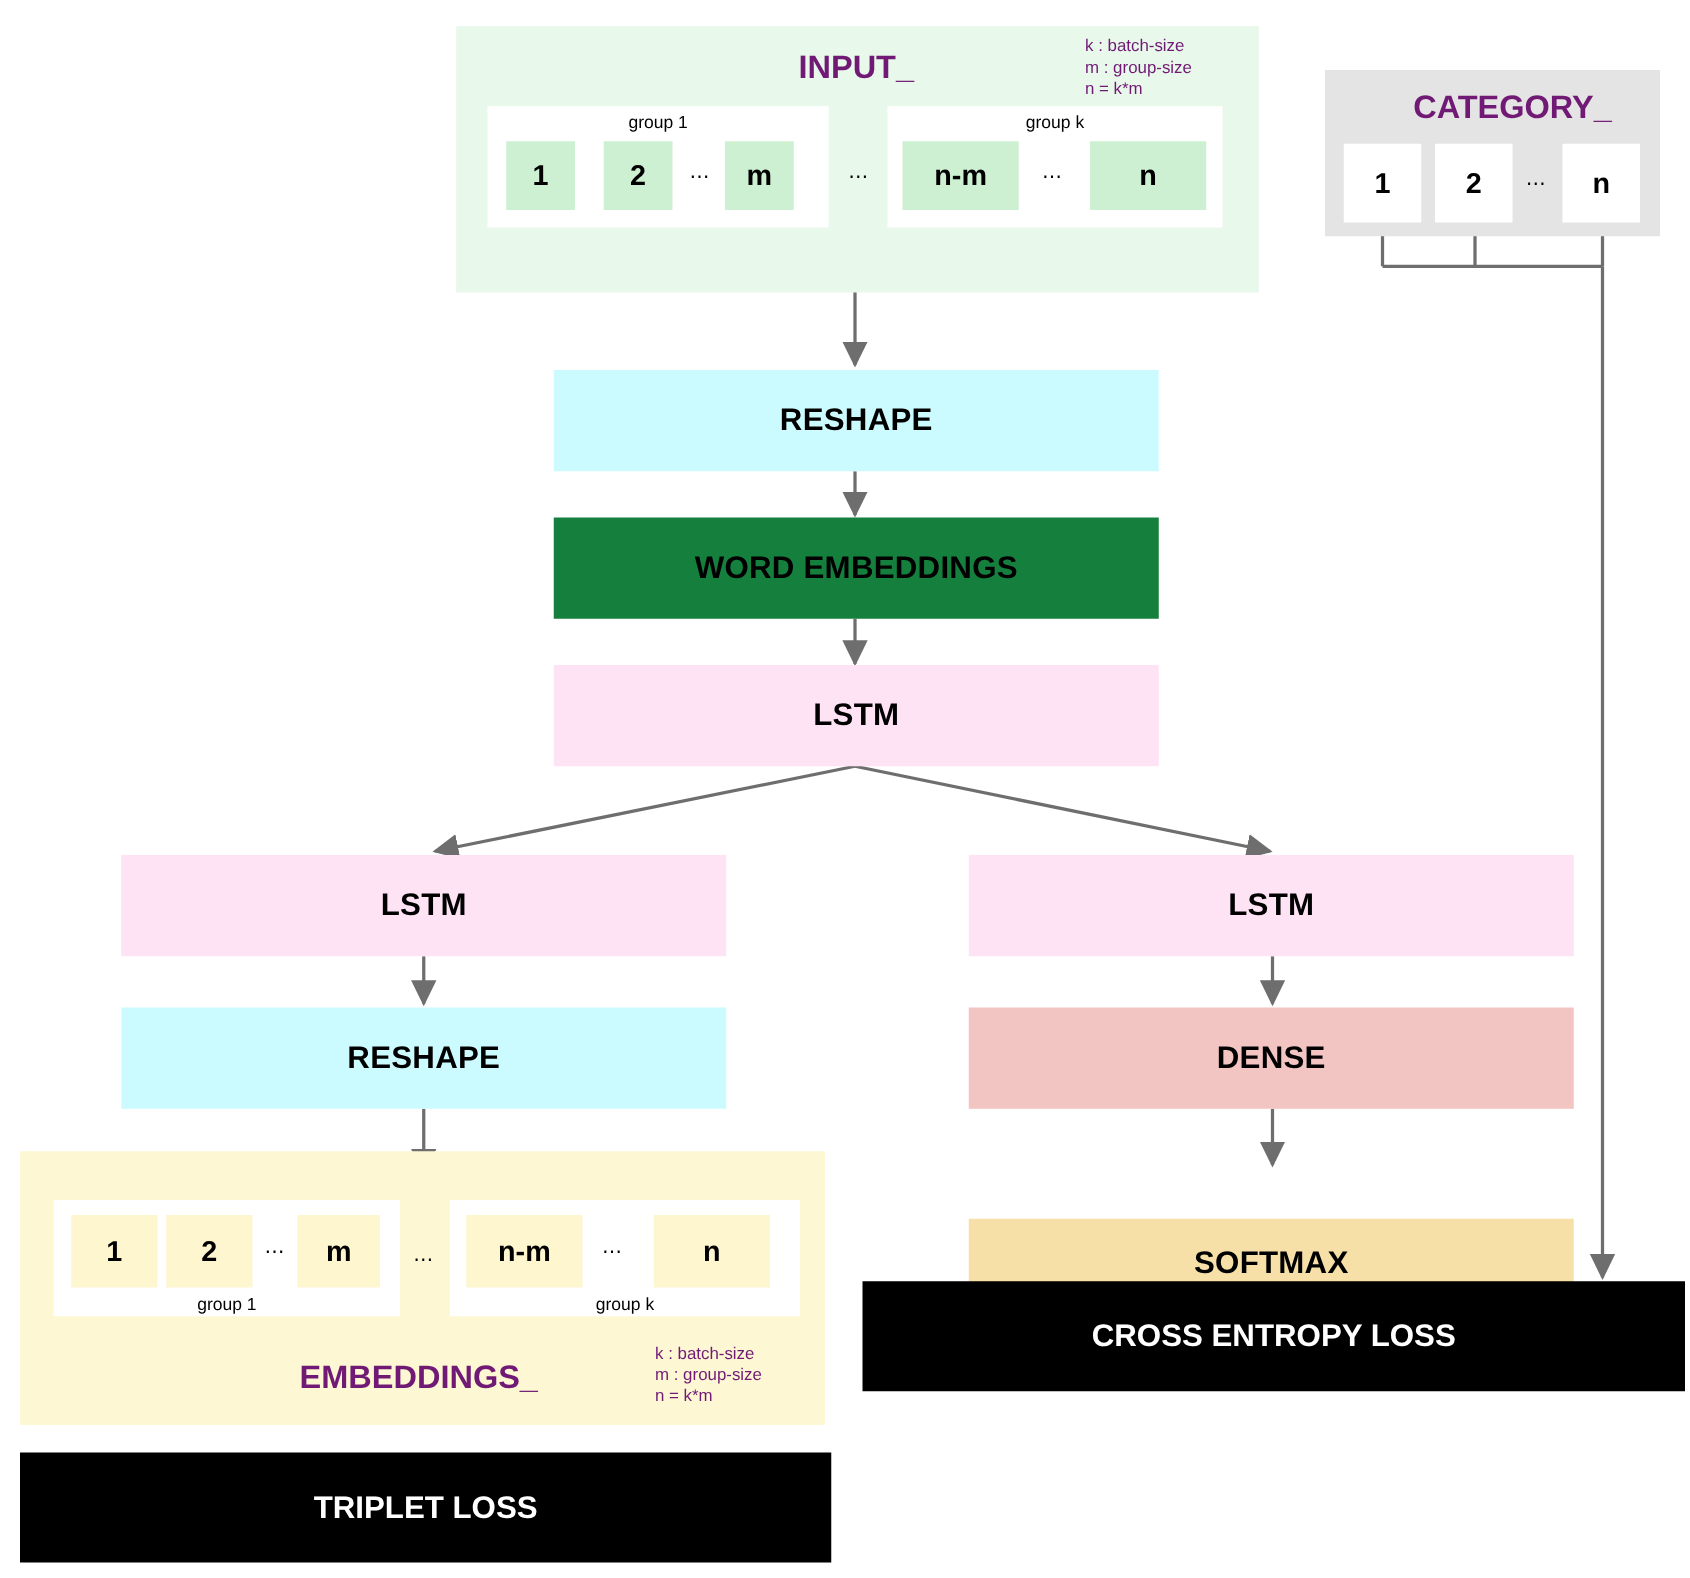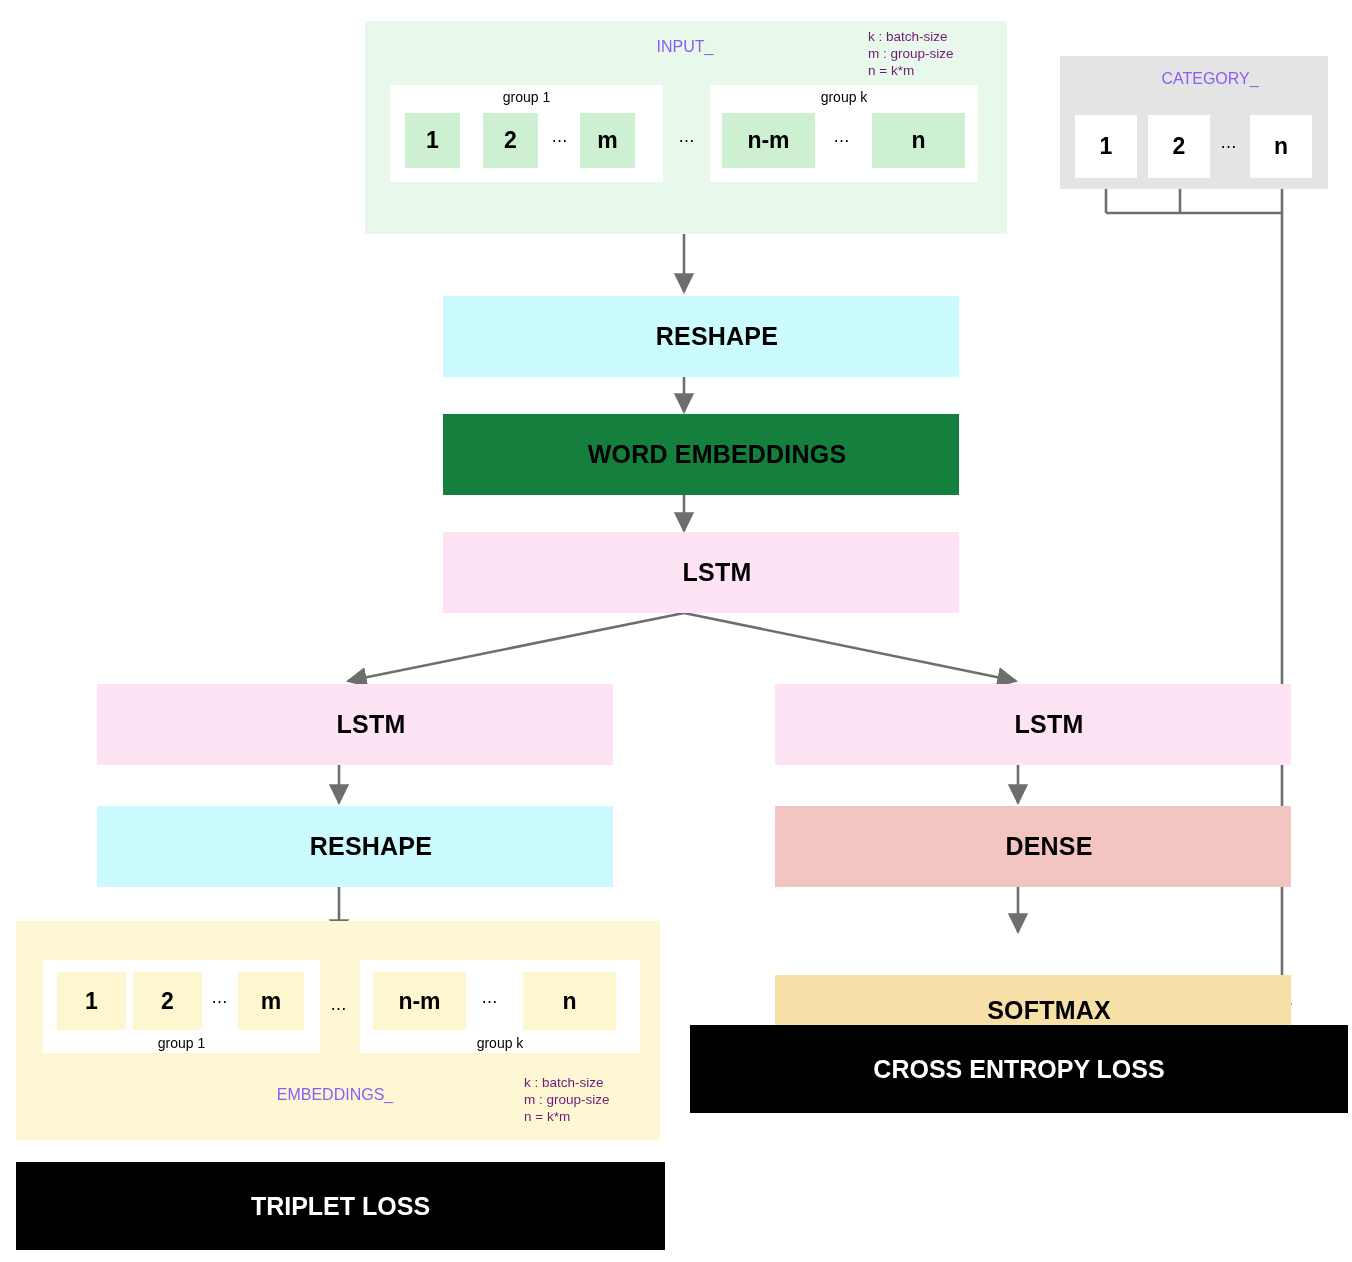--- a/index.html
+++ b/index.html
@@ -18,43 +18,42 @@
 
   
   .stage{
     display:flex;
     align-items:center;
     justify-content:center;
     font-weight:bold;
     color:#000000;
     letter-spacing:.2px;
     text-align:center;
-    padding-left:32px;
   }
   .stage-lg{font-size:25px;}
   .loss{
     background:#000000;
     color:#ffffff;
     font-weight:bold;
     font-size:25px;
     display:flex;
     align-items:center;
     justify-content:center;
   }
 
   
   .panel-green{background:#e8f8ea;}
   .panel-grey{background:#e4e4e4;}
   .panel-yellow{background:#fdf8d3;}
   .inner-white{background:#ffffff;}
 
   .panel-title{
-    font-weight:normal;
-    font-size:16px;
-    color:#8b5cf6;
+    font-weight:bold;
+    font-size:26px;
+    color:#701a75;
     text-align:center;
   }
   .legend{
     font-size:13.5px;
     line-height:17px;
     color:#701a75;
     white-space:pre-line;
   }
   .group-label{
     font-size:14px;

